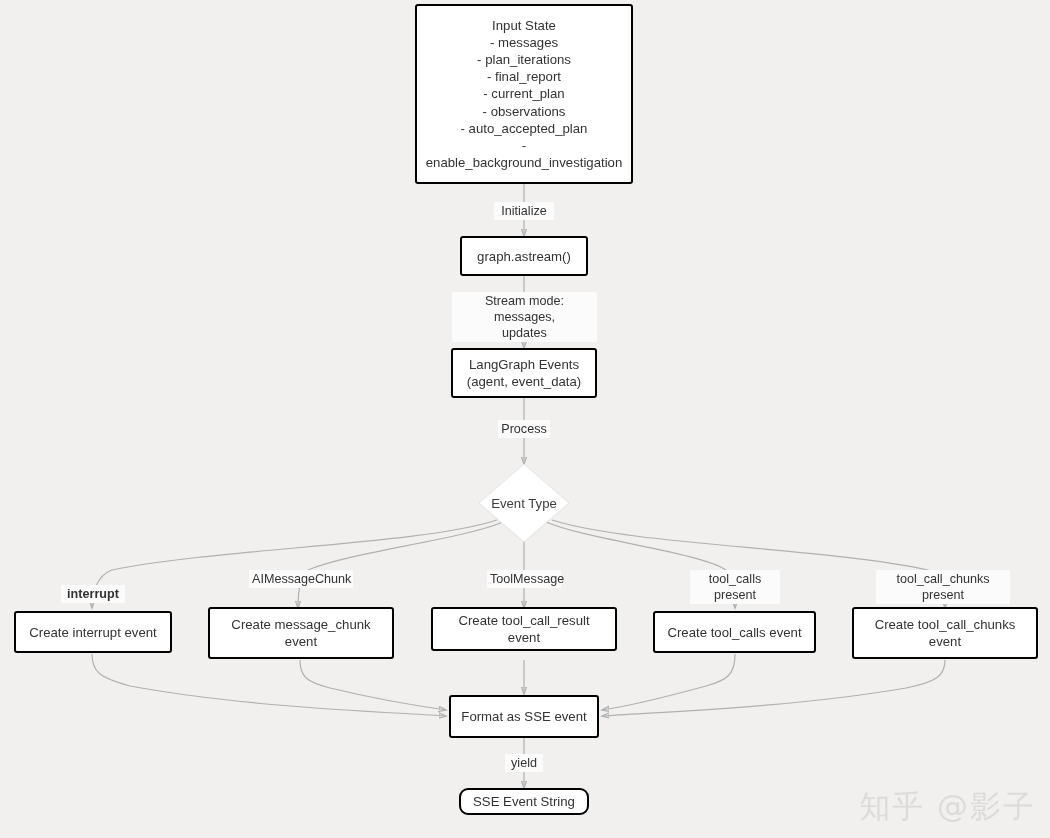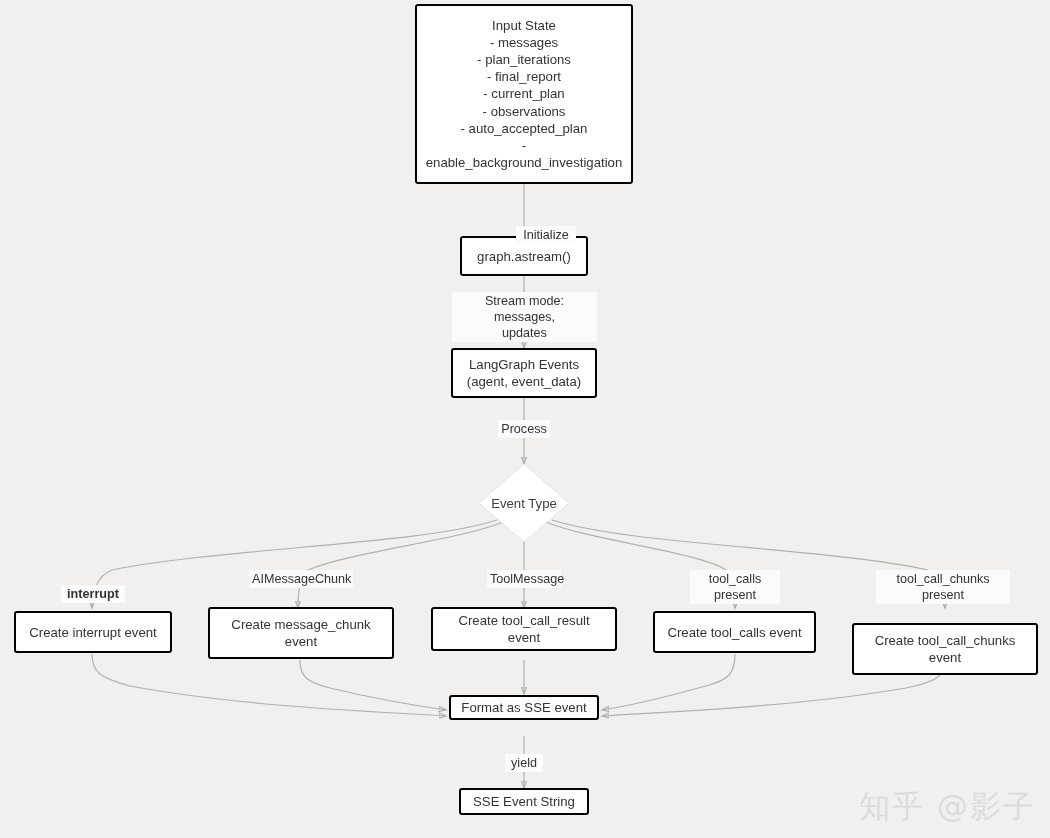--- a/index.html
+++ b/index.html
@@ -173,28 +173,28 @@
   <div class="node" style="left:14px; top:611px; width:158px; height:42px;">Create interrupt event</div>
 
   <div class="node" style="left:208px; top:607px; width:186px; height:52px;">Create message_chunk
 event</div>
 
   <div class="node" style="left:431px; top:607px; width:186px; height:44px;">Create tool_call_result
 event</div>
 
   <div class="node" style="left:653px; top:611px; width:163px; height:42px;">Create tool_calls event</div>
 
-  <div class="node" style="left:852px; top:623px; width:186px; height:52px;">Create tool_call_chunks
+  <div class="node" style="left:852px; top:607px; width:186px; height:52px;">Create tool_call_chunks
 event</div>
 
-  <div class="node" style="left:449px; top:695px; width:150px; height:25px;">Format as SSE event</div>
-
-  <div class="node" style="left:459px; top:788px; width:130px; height:27px;">SSE Event String</div>
-
-  <div class="edge-label" style="left:516px; top:202px; width:60px;margin-top:24px;">Initialize</div>
+  <div class="node" style="left:449px; top:695px; width:150px; height:43px;">Format as SSE event</div>
+
+  <div class="node" style="left:459px; top:788px; width:130px; height:27px;border-radius:9px;">SSE Event String</div>
+
+  <div class="edge-label" style="left:494px; top:202px; width:60px;">Initialize</div>
 
   <div class="edge-label" style="left:452px; top:292px; width:145px;">Stream mode: messages,
 updates</div>
 
   <div class="edge-label" style="left:498px; top:420px; width:52px;">Process</div>
 
   <div class="edge-label bold" style="left:61px; top:570px; width:64px;margin-top:15px;">interrupt</div>
 
   <div class="edge-label" style="left:249px; top:570px; width:104px;">AIMessageChunk</div>
 

